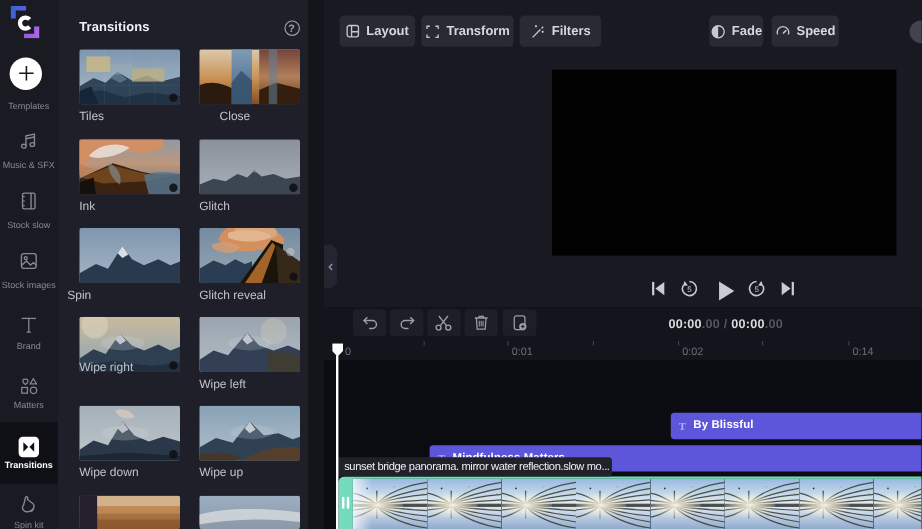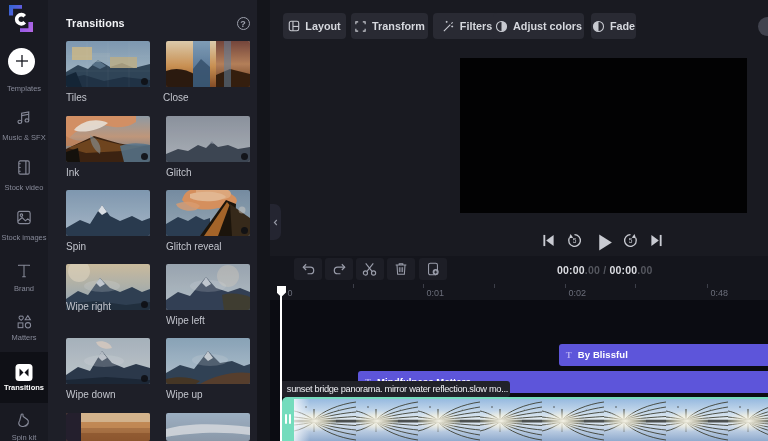--- a/index.html
+++ b/index.html
@@ -52,28 +52,28 @@
           <line x1="5.8" y1="1.5" x2="5.8" y2="12.5"></line>
           <line x1="5.8" y1="7.5" x2="12.5" y2="7.5"></line>
         </svg>Layout</div>
     <div class="tbtn abs" style="left:87px;width:77px"><svg width="13" height="13" viewBox="0 0 14 14" fill="none" stroke="#c7c9d0" stroke-width="1.2">
           <path d="M2 4.5 V2 H4.5 M9.5 2 H12 V4.5 M12 9.5 V12 H9.5 M4.5 12 H2 V9.5"></path>
         </svg>Transform</div>
     <div class="tbtn abs" style="left:169px;width:68px"><svg width="13" height="13" viewBox="0 0 14 14" fill="none" stroke="#c7c9d0" stroke-width="1.2">
           <path d="M2 12 L9 5 M10 4 l1.5 -1.5"></path>
           <path d="M11 6 v2 M10 7 h2 M5 1 v2 M4 2 h2" stroke-width="1"></path>
         </svg>Filters</div>
-    <div class="tbtn abs" style="left:229px;width:91px"><svg width="13" height="13" viewBox="0 0 14 14">
-          <circle cx="7" cy="7" r="5.4" fill="none" stroke="#c7c9d0" stroke-width="1.2"></circle>
-          <path d="M7 1.6 A5.4 5.4 0 0 1 7 12.4 Z" fill="#c7c9d0"></path>
-        </svg>Adjust colors</div>
     <div class="tbtn abs" style="left:327px;width:45px"><svg width="13" height="13" viewBox="0 0 14 14">
           <circle cx="7" cy="7" r="5.4" fill="none" stroke="#c7c9d0" stroke-width="1.2"></circle>
           <path d="M7 1.6 A5.4 5.4 0 0 0 7 12.4 Z" fill="#c7c9d0"></path>
         </svg>Fade</div>
+    <div class="tbtn abs" style="left:379px;width:56px"><svg width="13" height="13" viewBox="0 0 14 14" fill="none" stroke="#c7c9d0" stroke-width="1.2">
+          <path d="M2.2 9.5 A5.2 5.2 0 1 1 11.8 9.5"></path>
+          <path d="M7 8.5 L10 5.5" stroke-width="1.4"></path>
+        </svg>Speed</div>
     <div id="avatar" class="abs"></div>
     <div id="preview" class="abs"></div>
     <div class="pctl abs" style="left:272px;width:24px;height:24px">
         <svg width="13" height="13" viewBox="0 0 14 14" fill="#c9cbd2">
           <rect x="1.5" y="1" width="2" height="12"></rect>
           <path d="M12.5 1 L4.5 7 L12.5 13 Z"></path>
         </svg>
       </div>
     <div class="pctl abs" style="left:298px;width:24px;height:24px">
         <svg width="17" height="17" viewBox="0 0 18 18" fill="none">
@@ -147,21 +147,21 @@
 
     <div class="rlab abs" style="left:23.5px">0</div>
     <div class="rtick abs" style="left:88.5px"></div>
     <div class="rtick abs" style="left:159px"></div>
       <div class="rlab abs" style="left:162.5px">0:01</div>
     <div class="rtick abs" style="left:229.5px"></div>
     <div class="rtick abs" style="left:300.5px"></div>
       <div class="rlab abs" style="left:304.5px">0:02</div>
     <div class="rtick abs" style="left:371px"></div>
     <div class="rtick abs" style="left:442.5px"></div>
-      <div class="rlab abs" style="left:446.5px">0:48</div>
+      <div class="rlab abs" style="left:446.5px">0:14</div>
 
     <div class="track abs" style="left:294.7px;top:88px;width:209.3px;border-radius:3px 0 0 3px"><span class="tT">T</span>By Blissful</div>
     <div class="track abs" style="left:94px;top:115px;width:410px;border-radius:3px 0 0 3px"><span class="tT">T</span>Mindfulness Matters</div>
     <div id="tooltip" class="abs">sunset bridge panorama. mirror water reflection.slow mo...</div>
 
     <div id="clip" class="abs">
       <div class="abs" style="left:3.3px;top:17px;width:2px;height:10.5px;background:#fff;border-radius:1px"></div>
       <div class="abs" style="left:7.3px;top:17px;width:2px;height:10.5px;background:#fff;border-radius:1px"></div>
       <div class="abs" style="left:12px;top:2.5px;width:474px;height:98px;background:#0c2a38;display:flex;gap:0;overflow:hidden" id="frames">
         <svg width="62" height="44" class="vfr">
@@ -215,21 +215,21 @@
     <div class="tlabel abs" style="left:18px;top:92px">Tiles</div>
     <div class="thumb abs" style="left:118px;top:41px"><svg width="84" height="46" viewBox="0 0 84 46">
           <rect width="84" height="46" fill="url(#g_close1)"></rect>
           <path d="M0 30 C10 26 20 28 30 34 L30 46 H0 Z" fill="#2e1c10"></path>
           <rect x="50" y="0" width="34" height="46" fill="url(#g_close2)"></rect>
           <path d="M50 34 L64 28 L84 33 V46 H50 Z" fill="#38200f"></path>
           <rect x="27" y="0" width="17" height="46" fill="url(#g_close3)"></rect>
           <path d="M27 28 L35 18 L44 26 V46 H27 Z" fill="#3c5a78" opacity=".9"></path>
           <rect x="58" y="0" width="7" height="46" fill="#6888a8" opacity=".55"></rect>
         </svg></div>
-    <div class="tlabel abs" style="left:115px;top:92px">Close</div>
+    <div class="tlabel abs" style="left:135px;top:92px">Close</div>
 
     <div class="thumb abs" style="left:18px;top:115.5px"><svg width="84" height="46" viewBox="0 0 84 46">
           <rect width="84" height="46" fill="url(#g_ink1)"></rect>
           <path d="M0 26 C8 14 24 6 42 10 C56 13 64 10 70 6 L70 0 H0 Z" fill="#e29a6c"></path>
           <path d="M8 14 C16 4 32 2 42 7 C34 14 16 18 8 14 Z" fill="#f6ebdf" opacity=".95"></path>
           <path d="M0 20 C6 24 14 26 22 24 L20 30 L0 30 Z" fill="#d08a5c" opacity=".8"></path>
           <path d="M0 33 L28 20 C44 24 58 32 84 29 V46 H0 Z" fill="#3f2512"></path>
           <path d="M2 32 L28 22 C42 25 54 31 78 30 L56 35 L20 37 Z" fill="#8a5526" opacity=".75"></path>
           <path d="M54 30 C64 26 76 27 84 29 V46 H58 Z" fill="#5d7e96" opacity=".85"></path>
           <path d="M0 36 L12 32 L14 46 H0 Z" fill="#16120d"></path>
@@ -243,21 +243,21 @@
           <path d="M44 27 L46 25 L48 28 Z" fill="#8a92a0"></path>
         </svg></div>
     <div class="tdot abs" style="left:193px;top:152.5px"></div>
     <div class="tlabel abs" style="left:118px;top:166.5px">Glitch</div>
 
     <div class="thumb abs" style="left:18px;top:190px"><svg width="84" height="46" viewBox="0 0 84 46">
           <rect width="84" height="46" fill="url(#g_spin1)"></rect>
           <path d="M0 38 L14 30 L24 34 L36 15 L44 26 L54 31 L66 26 L76 31 L84 28 V46 H0 Z" fill="#2c3e54"></path>
           <path d="M32 21 L36 15 L41 22 L36 25 Z" fill="#e8eef4"></path>
         </svg></div>
-    <div class="tlabel abs" style="left:18px;top:241px">Spin</div>
+    <div class="tlabel abs" style="left:8px;top:241px">Spin</div>
     <div class="thumb abs" style="left:118px;top:190px"><svg width="84" height="46" viewBox="0 0 84 46">
           <rect width="84" height="46" fill="url(#g_gr1)"></rect>
           <path d="M24 0 C40 -2 62 0 68 6 C76 12 66 20 52 18 C36 22 22 18 16 10 C18 4 20 2 24 0 Z" fill="#e59a64"></path>
           <path d="M30 0 H62 C66 2 66 6 62 8 C50 12 34 10 30 4 Z" fill="#edb384"></path>
           <path d="M24 4 C38 0 56 2 60 7 C54 12 34 13 24 8 Z" fill="#f2c49c"></path>
           <path d="M10 14 C20 10 30 12 34 16 L30 20 C22 22 12 20 10 14 Z" fill="#e8a878" opacity=".8"></path>
           <path d="M0 34 L12 27 L22 31 L30 26 L38 30 L44 28 V46 H0 Z" fill="#2e4258"></path>
           <path d="M34 46 L60 10 L70 14 L68 46 Z" fill="#1d150c"></path>
           <path d="M38 46 L61 12 L63.5 15 L52 46 Z" fill="#b06c2c"></path>
           <path d="M64 14 L84 28 V46 H66 Z" fill="#3a2c1c"></path>
@@ -405,21 +405,21 @@
         <ellipse cx="4.6" cy="13.6" rx="2" ry="1.7"></ellipse>
         <ellipse cx="12.1" cy="12.1" rx="2" ry="1.7"></ellipse>
         <path d="M6.5 7 L14 5.5"></path>
       </svg>
     <div class="sbitem abs" style="top:133px">Music &amp; SFX</div>
     <svg class="sbico abs" style="top:159px" width="17" height="17" viewBox="0 0 18 18" fill="none" stroke="#868998" stroke-width="1.2">
         <rect x="3.5" y="2" width="11" height="14" rx="1.5"></rect>
         <line x1="11" y1="2" x2="11" y2="16"></line>
         <path d="M3.5 5 h2 M3.5 9 h2 M3.5 13 h2" stroke-width="1"></path>
       </svg>
-    <div class="sbitem abs" style="top:183px">Stock video</div>
+    <div class="sbitem abs" style="top:183px">Stock slow</div>
     <svg class="sbico abs" style="top:208.5px" width="17" height="17" viewBox="0 0 18 18" fill="none" stroke="#868998" stroke-width="1.2">
         <rect x="2.5" y="2.5" width="13" height="13" rx="2"></rect>
         <circle cx="6.3" cy="6.5" r="1.3"></circle>
         <path d="M2.5 13 L7 9 L10.5 12.5 L13 10.5 L15.5 12.5"></path>
       </svg>
     <div class="sbitem abs" style="top:232.5px">Stock images</div>
     <svg class="sbico abs" style="top:263px" width="16" height="16" viewBox="0 0 18 18" fill="none" stroke="#868998" stroke-width="1.2">
         <path d="M3 3.5 V2.5 H15 V3.5 M9 2.5 V15.5 M7 15.5 H11"></path>
       </svg>
     <div class="sbitem abs" style="top:283.5px">Brand</div>

